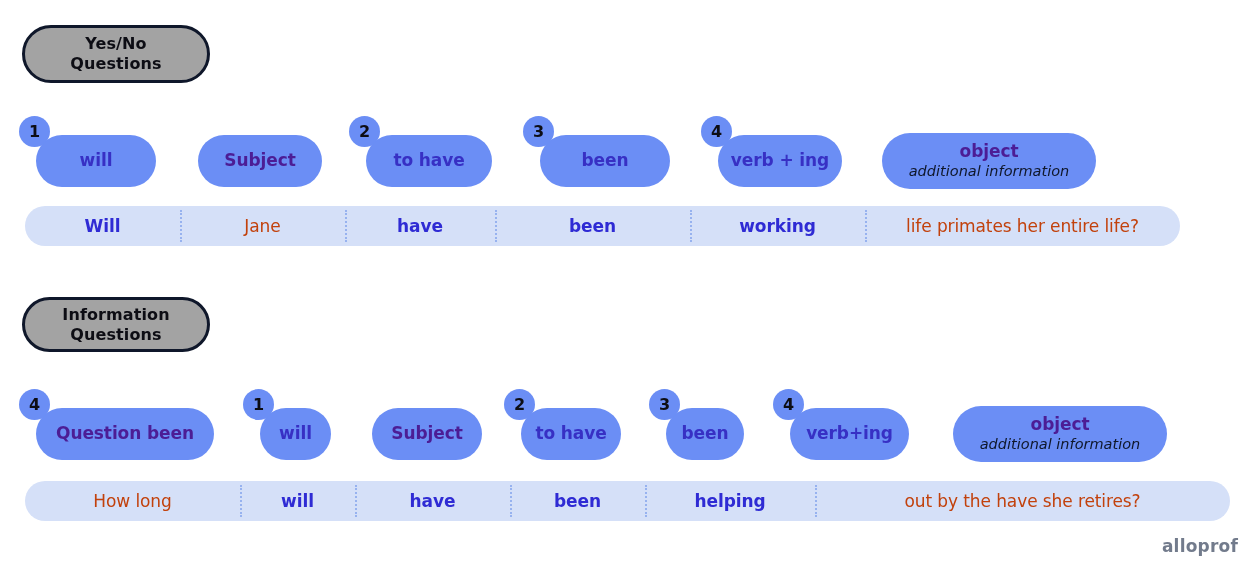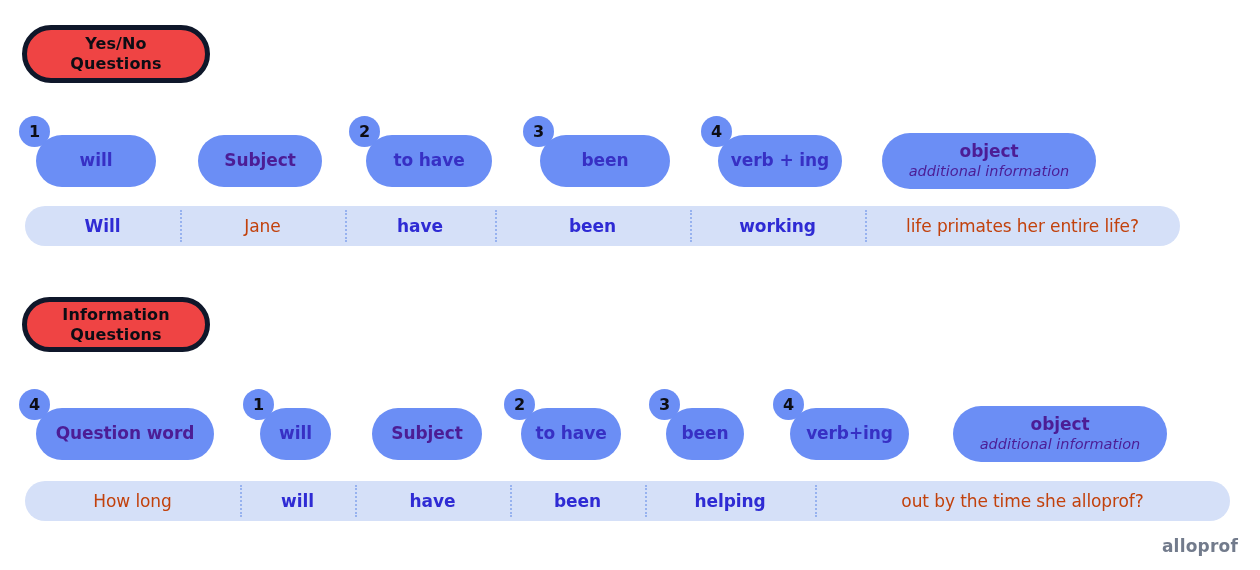--- a/index.html
+++ b/index.html
@@ -20,22 +20,22 @@
   .canvas {
     position: relative;
     width: 1260px;
     height: 570px;
   }
 
   
   .title-pill {
     position: absolute;
     box-sizing: border-box;
-    background: #ef4444;
-    border: 5px solid #0f172a;
+    background: #a3a3a3;
+    border: 3px solid #0f172a;
     border-radius: 999px;
     display: flex;
     align-items: center;
     justify-content: center;
     text-align: center;
     color: #0d0d14;
     font-weight: bold;
     font-size: 16px;
     line-height: 1.22;
     letter-spacing: 0.1px;
@@ -76,21 +76,21 @@
     line-height: 1.15;
     white-space: nowrap;
     letter-spacing: -0.1px;
   }
   .pill-label.indigo { color: #3730c4; }
   .pill-label.black  { color: #4c1d95; }
   .pill-sub {
     font-style: italic;
     font-size: 14.5px;
     line-height: 1.2;
-    color: #4c1d95;
+    color: #0f172a;
     white-space: nowrap;
     margin-top: 1px;
   }
 
   
   .badge {
     position: absolute;
     width: 31px;
     height: 31px;
     border-radius: 50%;
@@ -228,21 +228,21 @@
   <div class="title-pill" id="s2-title" style="left: 22px; top: 297px; width: 188px; height: 55px;">
     <span>
       <span>Information</span><br>
       <span>Questions</span>
     </span>
   </div>
 
   <div class="pill-row" id="s2-pills" style="top: 408px;">
       <div class="pill-wrap" style="left: 36px; width: 178px;">
         <div class="pill">
-          <div class="pill-label black">Question word</div>
+          <div class="pill-label black">Question been</div>
         </div>
         <div class="badge">4</div>
       </div>
       <div class="pill-wrap" style="left: 260px; width: 71px;">
         <div class="pill">
           <div class="pill-label indigo">will</div>
         </div>
         <div class="badge">1</div>
       </div>
       <div class="pill-wrap" style="left: 372px; width: 110px;">
@@ -286,19 +286,19 @@
       <div class="sent-cell" style="width: 155px;">
         <span class="sent-text indigo">have</span>
       </div>
       <div class="sent-cell" style="width: 135px;">
         <span class="sent-text indigo">been</span>
       </div>
       <div class="sent-cell" style="width: 170px;">
         <span class="sent-text indigo">helping</span>
       </div>
       <div class="sent-cell" style="width: 300px; flex: 1 1 auto;">
-        <span class="sent-text black">out by the time she alloprof?</span>
+        <span class="sent-text black">out by the have she retires?</span>
       </div>
     </div>
 
   <div class="logo">alloprof</div>
 
 </div>
 
 </body></html>

